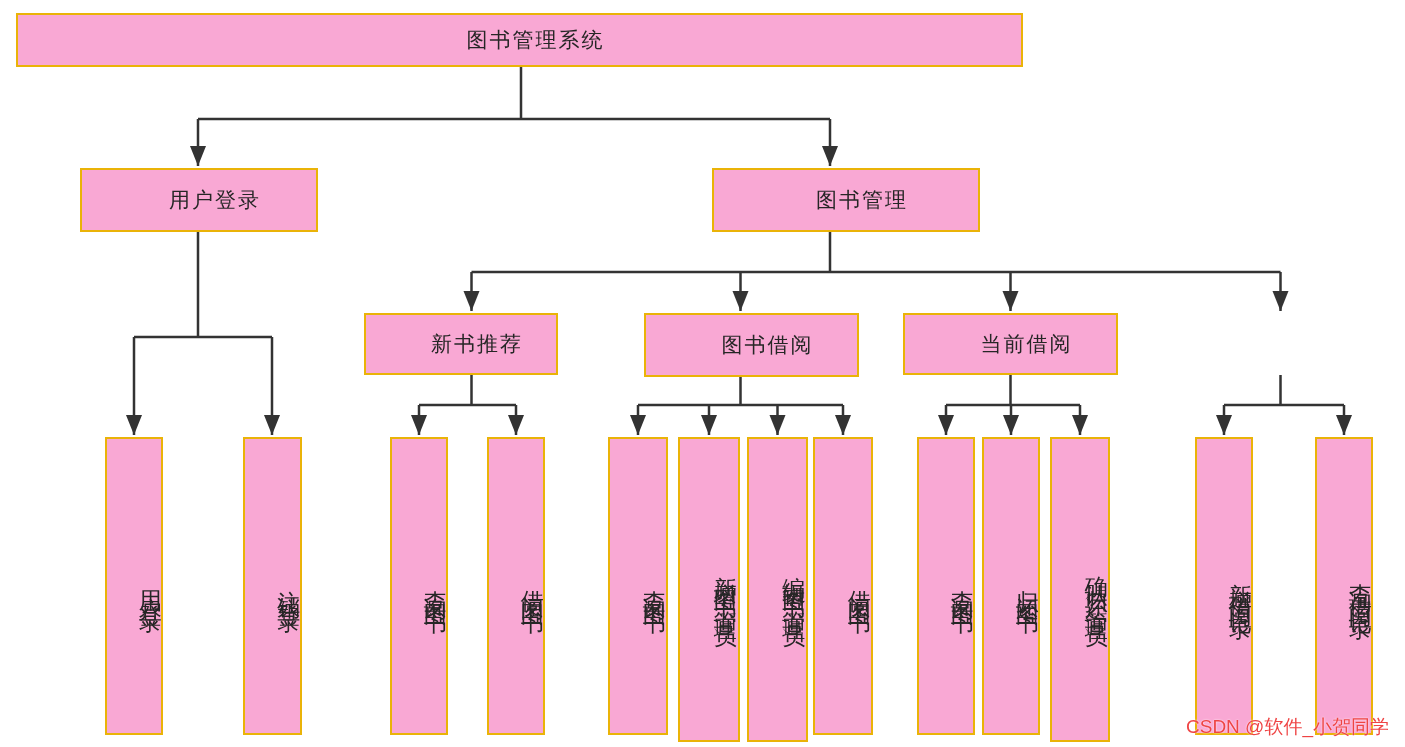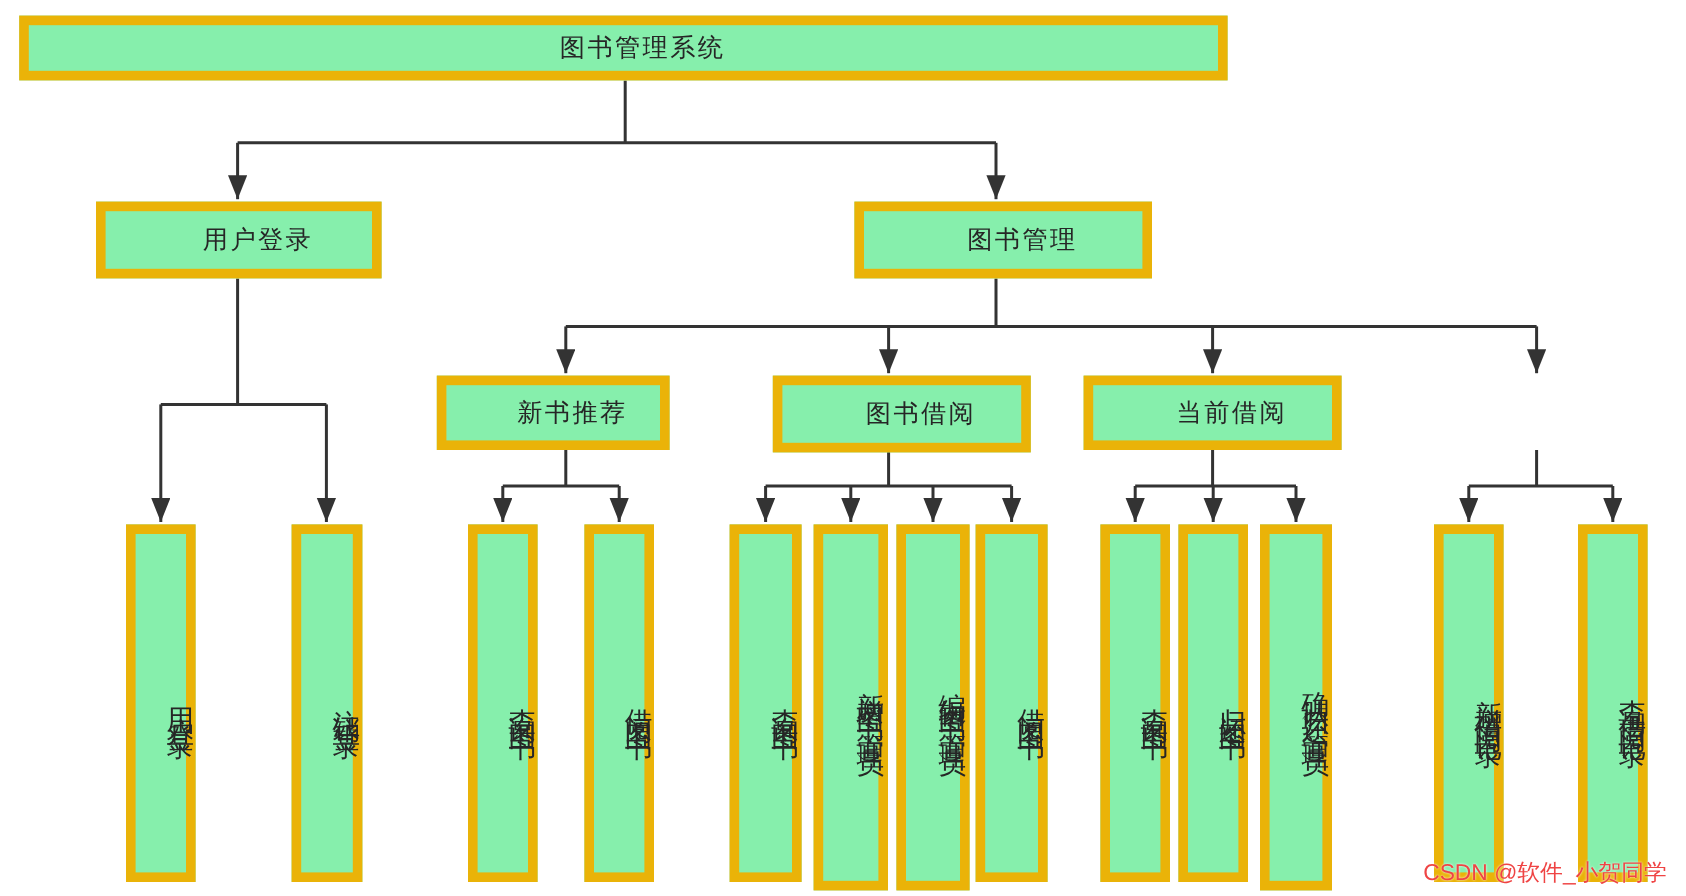--- a/index.html
+++ b/index.html
@@ -12,22 +12,22 @@
     overflow: hidden;
   }
   svg.connectors {
     position: absolute;
     left: 0; top: 0;
     width: 1405px; height: 747px;
   }
   .node {
     position: absolute;
     box-sizing: border-box;
-    border: 8px solid #eab308;
-    background: #86efac;
+    border: 2px solid #eab308;
+    background: #f9a8d4;
     display: flex;
     align-items: center;
     justify-content: center;
     color: #262626;
     padding-left: 32px;
   }
   .hnode {
     font-size: 21px;
     letter-spacing: 2px;
     white-space: nowrap;
@@ -97,21 +97,21 @@
       <path d="M1011 405 L1011 435" marker-end="url(#arrow)"></path>
       <path d="M1080 405 L1080 435" marker-end="url(#arrow)"></path>
       <path d="M1224 405 L1224 435" marker-end="url(#arrow)"></path>
       <path d="M1344 405 L1344 435" marker-end="url(#arrow)"></path>
     </g>
   </svg>
 
   <div class="node hnode" style="left:16px; top:13px; width:1007px; height:54px;">图书管理系统</div>
 
   <div class="node hnode" style="left:80px; top:168px; width:238px; height:64px;">用户登录</div>
-  <div class="node hnode" style="left:712px; top:168px; width:248px; height:64px;">图书管理</div>
+  <div class="node hnode" style="left:712px; top:168px; width:268px; height:64px;">图书管理</div>
 
   <div class="node hnode" style="left:364px; top:313px; width:194px; height:62px;">新书推荐</div>
   <div class="node hnode" style="left:644px; top:313px; width:215px; height:64px;">图书借阅</div>
   <div class="node hnode" style="left:903px; top:313px; width:215px; height:62px;">当前借阅</div>
 
   <div class="node leaf" style="left:105px; top:437px; width:58px; height:298px;">
     <span class="vtext">用户登录</span>
   </div>
   <div class="node leaf" style="left:243px; top:437px; width:59px; height:298px;">
     <span class="vtext">注销登录</span>

